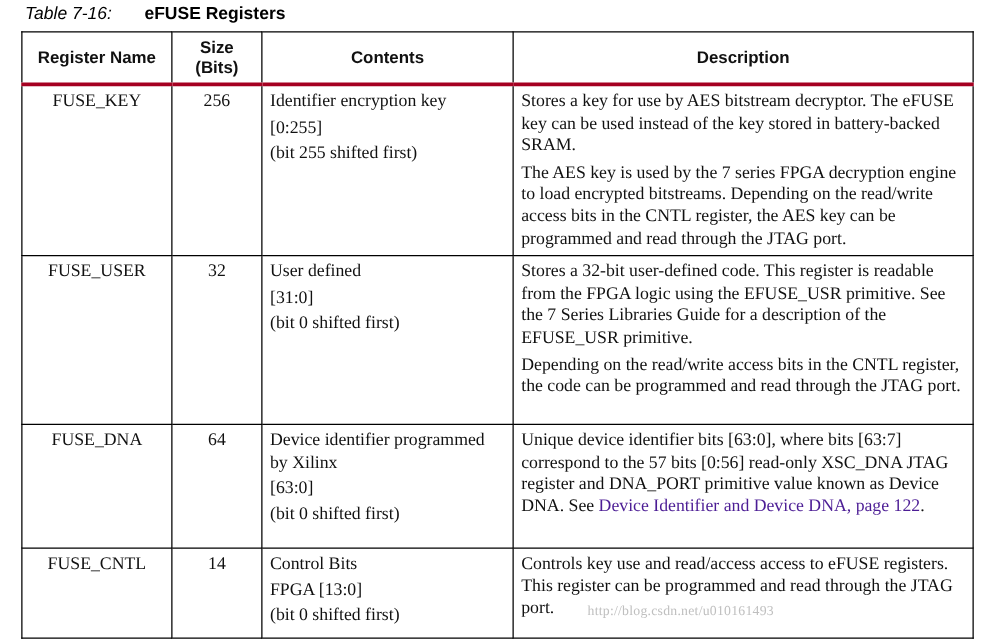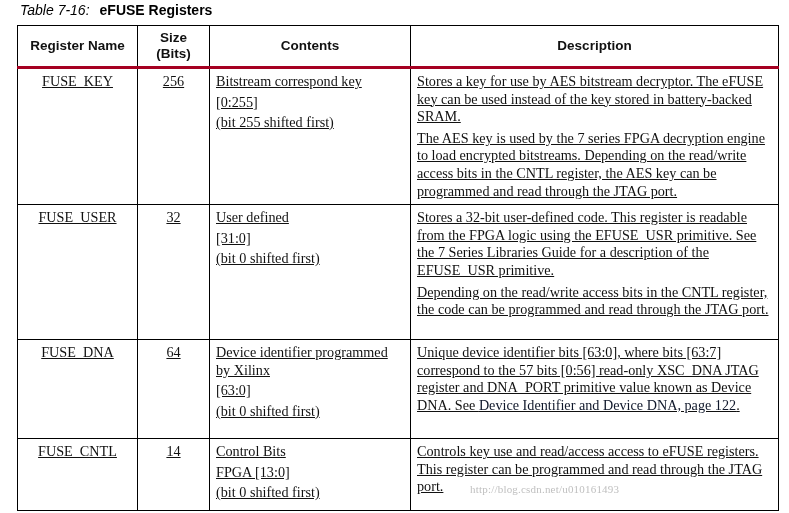--- a/index.html
+++ b/index.html
@@ -3,45 +3,45 @@
   <meta charset="utf-8">
   <style>
     html, body { margin: 0; padding: 0; background: #ffffff; }
     body { width: 789px; height: 513px; position: relative; overflow: hidden; }
     .caption {
       position: absolute; left: 20px; top: 2px;
       font-family: "Liberation Sans", sans-serif; font-size: 14px; color: #000;
       white-space: nowrap;
     }
     .caption .num { font-style: italic; }
-    .caption .title { font-weight: bold; margin-left: 10px; }
+    .caption .title { font-weight: bold; margin-left: 26px; }
     table.reg {
       position: absolute; left: 17px; top: 25px;
       width: 761px; border-collapse: collapse; table-layout: fixed;
       font-family: "Liberation Serif", serif; font-size: 14.2px; color: #111; padding-left: 27px;
     }
     table.reg col.c1 { width: 120px; }
     table.reg col.c2 { width: 72px; }
     table.reg col.c3 { width: 201px; }
     table.reg col.c4 { width: 368px; }
     table.reg th {
       font-family: "Liberation Sans", sans-serif; font-weight: bold; font-size: 13.5px;
       text-align: center; vertical-align: middle;
       border: 1.5px solid #000; border-bottom: 3px solid #a50021;
       height: 40px; padding: 0 4px; line-height: 16px;
     }
     table.reg td {
       border: 1.5px solid #000; vertical-align: top;
-      padding: 4px 6px 4px 6px; line-height: 17.6px; text-decoration: underline;
+      padding: 4px 6px 4px 6px; line-height: 17.6px;
     }
     td.name, td.size { text-align: center; }
     td.contents p, td.desc p { margin: 0 0 4px 0; }
     td.contents p { margin-bottom: 3px; }
     td.desc p:last-child, td.contents p:last-child { margin-bottom: 0; }
-    .link { color: #0f172a; }
+    .link { color: #4c1d95; }
     .row1 td { height: 126px; }
     .row2 td { height: 126px; }
     .row3 td { height: 90px; margin-top: 45px; }
     .row4 td { height: 63px; }
     .watermark {
       position: absolute; left: 470px; top: 483px;
       font-family: Liberation Serif, serif; font-size: 11px;
       color: rgba(170,170,170,0.75); white-space: nowrap; letter-spacing: 0.2px;
     }
   </style>
@@ -65,21 +65,21 @@
       <th><span>Size</span><br><span>(Bits)</span></th>
       <th>Contents</th>
       <th>Description</th>
     </tr>
   </thead>
   <tbody>
     <tr class="row1">
       <td class="name">FUSE_KEY</td>
       <td class="size">256</td>
       <td class="contents">
-        <p>Bitstream correspond key</p>
+        <p>Identifier encryption key</p>
         <p>[0:255]</p>
         <p>(bit 255 shifted first)</p>
       </td>
       <td class="desc">
         <p>Stores a key for use by AES bitstream decryptor. The eFUSE key can be used instead of the key stored in battery-backed SRAM.</p>
         <p>The AES key is used by the 7 series FPGA decryption engine to load encrypted bitstreams. Depending on the read/write access bits in the CNTL register, the AES key can be programmed and read through the JTAG port.</p>
       </td>
     </tr>
     <tr class="row2">
       <td class="name">FUSE_USER</td>

